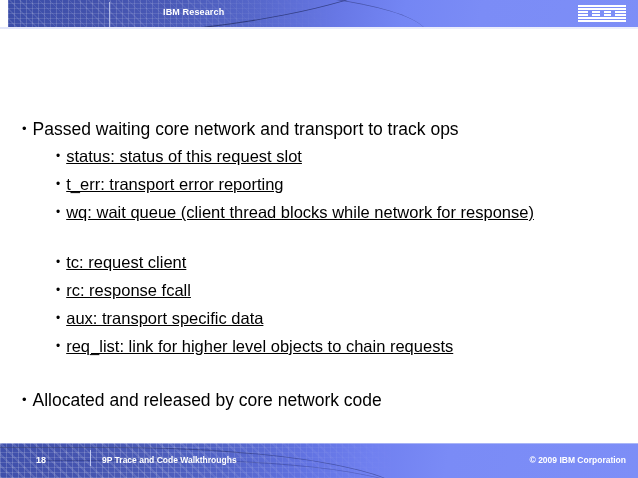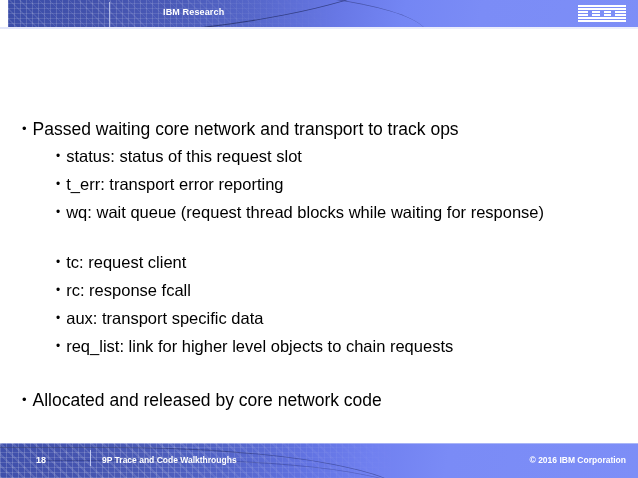--- a/index.html
+++ b/index.html
@@ -153,21 +153,21 @@
     line-height: inherit;
   }
   .bullet-row.lvl2 .bullet-glyph {
     font-size: 12px;
   }
   .bullet-text {
     flex: 1 1 auto;
     white-space: pre-wrap;
   }
   .bullet-row.lvl1 .bullet-text { width: 560px; }
-  .bullet-row.lvl2 .bullet-text { width: 520px; text-indent: 0; }
+  .bullet-row.lvl2 .bullet-text { width: 520px; text-indent: 0; text-decoration: underline; }
   .bullet-row.lvl2.wrapped .bullet-text {
     padding-left: 18px;
     text-indent: -18px;
   }
 
   
   .footer {
     position: absolute;
     left: 0;
     top: 443px;
@@ -299,21 +299,21 @@
       <div class="bullet-row lvl2" style="top: 28px;">
         <span class="bullet-glyph">•</span>
         <span class="bullet-text">status: status of this request slot</span>
       </div>
       <div class="bullet-row lvl2" style="top: 56px;">
         <span class="bullet-glyph">•</span>
         <span class="bullet-text">t_err: transport error reporting</span>
       </div>
       <div class="bullet-row lvl2 wrapped" style="top: 84px;">
         <span class="bullet-glyph">•</span>
-        <span class="bullet-text">wq: wait queue (request thread blocks while waiting for response)</span>
+        <span class="bullet-text">wq: wait queue (client thread blocks while network for response)</span>
       </div>
       <div class="bullet-row lvl2" style="top: 134px;">
         <span class="bullet-glyph">•</span>
         <span class="bullet-text">tc: request client</span>
       </div>
       <div class="bullet-row lvl2" style="top: 162px;">
         <span class="bullet-glyph">•</span>
         <span class="bullet-text">rc: response fcall</span>
       </div>
       <div class="bullet-row lvl2" style="top: 190px;">
@@ -332,15 +332,15 @@
 
   <div class="footer">
     <div class="footer-topline"></div>
     <div class="footer-mesh"></div>
     <div class="footer-swoosh"></div>
     <div class="footer-swoosh2"></div>
   </div>
   <div class="slide-number">18</div>
   <div class="footer-divider"></div>
   <div class="footer-title">9P Trace and Code Walkthroughs</div>
-  <div class="footer-copyright">© 2016 IBM Corporation</div>
+  <div class="footer-copyright">© 2009 IBM Corporation</div>
 
 </div>
 
 </body></html>

